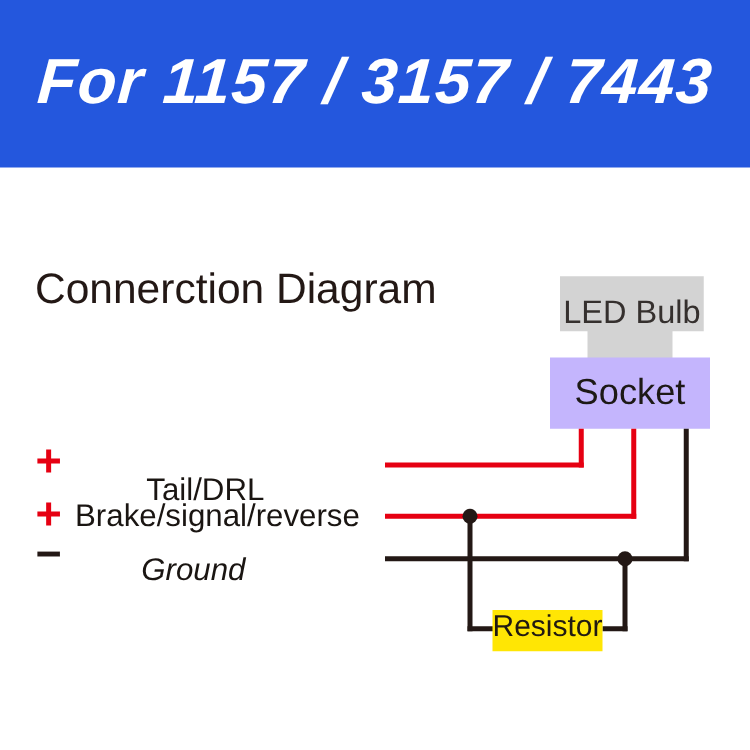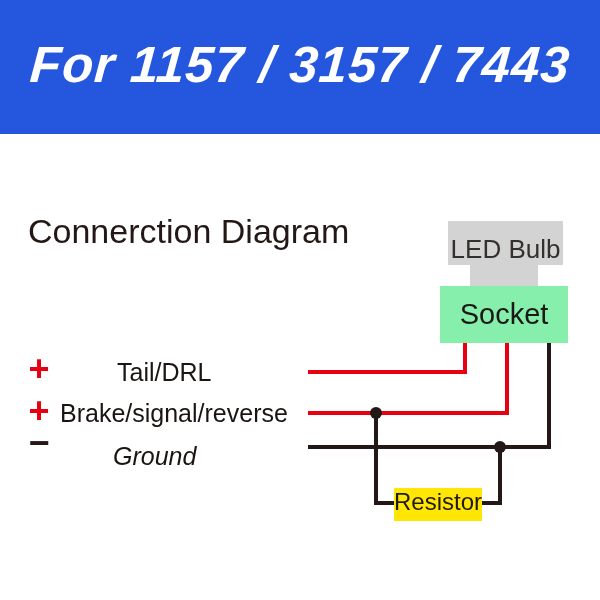--- a/index.html
+++ b/index.html
@@ -23,21 +23,21 @@
   .diagram-title {
     position:absolute; left:28px; top:212px;
     font-size:34px; font-weight:400; color:#231815; white-space:nowrap;
   }
 
   
   .box { position:absolute; display:flex; align-items:center; justify-content:center; }
   .bulb  { left:448px; top:221px; width:115px; height:44px; background:#d3d3d3;
            font-size:26px; color:#35302e;align-items:flex-end; }
   .neck  { left:470px; top:263px; width:68px;  height:26px; background:#d3d3d3; }
-  .socket{ left:440px; top:286px; width:128px; height:57px; background:#86efac;
+  .socket{ left:440px; top:286px; width:128px; height:57px; background:#c4b5fd;
            font-size:29px; color:#1d1916; }
 
   
   .wire { position:absolute; background:#231815; }
   .wire.red { background:#e60012; }
   .dot  { position:absolute; width:12px; height:12px; border-radius:50%; background:#231815; }
 
   
   .sign {
     position:absolute; left:27px; width:24px; text-align:center;
@@ -89,21 +89,21 @@
   <div class="wire" style="left:498px; top:445px; width:4px; height:60px;"></div>
   <div class="wire" style="left:482px; top:501px; width:20px; height:4px;"></div>
 
   <div class="dot" style="left:370px; top:407px;"></div>
   <div class="dot" style="left:494px; top:441px;"></div>
 
   <div class="sign red" style="top:351px;">+</div>
   <div class="sign red" style="top:393px;">+</div>
   <div class="sign dark" style="top:425px;">−</div>
 
-  <div class="wire-label" style="left:117px; top:358px;">Tail/DRL</div>
+  <div class="wire-label" style="left:117px; top:378px;">Tail/DRL</div>
   <div class="wire-label" style="left:60px;  top:399px;">Brake/signal/reverse</div>
   <div class="wire-label" style="left:113px; top:442px;font-style:italic;">Ground</div>
 
   <div class="resistor">
     <span>Resistor</span>
   </div>
 
 </div>
 
 </body></html>

